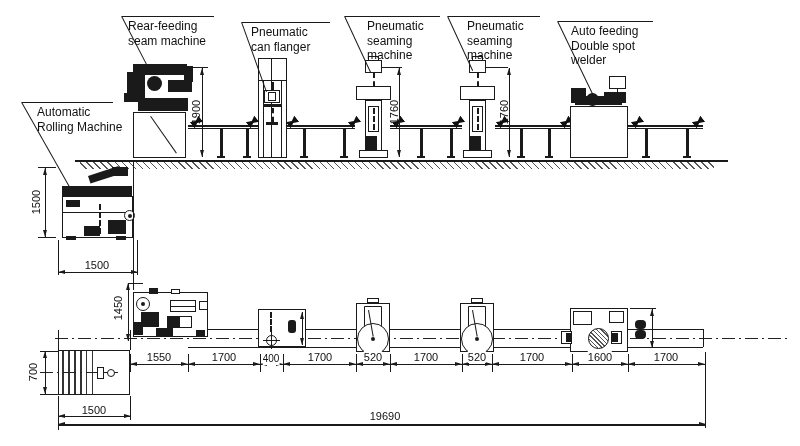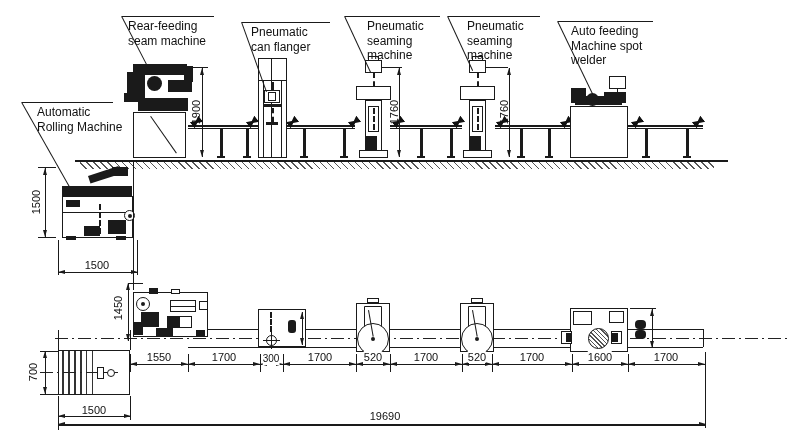--- a/index.html
+++ b/index.html
@@ -344,21 +344,21 @@
         <div class="ar ar-r" style="left:485px;top:361.5px"></div>
       <div class="ar ar-l" style="left:492px;top:361.5px"></div>
         <div class="ar ar-r" style="left:565px;top:361.5px"></div>
       <div class="ar ar-l" style="left:572px;top:361.5px"></div>
         <div class="ar ar-r" style="left:621px;top:361.5px"></div>
       <div class="ar ar-l" style="left:628px;top:361.5px"></div>
         <div class="ar ar-r" style="left:698px;top:361.5px"></div>
 
       <div class="dimtext" style="left:159px;top:351px;transform:translateX(-50%)">1550</div>
       <div class="dimtext" style="left:224px;top:351px;transform:translateX(-50%)">1700</div>
-      <div class="dimtext" style="left:271px;top:353px;transform:translateX(-50%);font-size:10px">300</div>
+      <div class="dimtext" style="left:271px;top:353px;transform:translateX(-50%);font-size:10px">400</div>
       <div class="dimtext" style="left:320px;top:351px;transform:translateX(-50%)">1700</div>
       <div class="dimtext" style="left:373px;top:351px;transform:translateX(-50%)">520</div>
       <div class="dimtext" style="left:426px;top:351px;transform:translateX(-50%)">1700</div>
       <div class="dimtext" style="left:477px;top:351px;transform:translateX(-50%)">520</div>
       <div class="dimtext" style="left:532px;top:351px;transform:translateX(-50%)">1700</div>
       <div class="dimtext" style="left:600px;top:351px;transform:translateX(-50%)">1600</div>
       <div class="dimtext" style="left:666px;top:351px;transform:translateX(-50%)">1700</div>
     </div>
 
     <div>
@@ -390,21 +390,21 @@
 
     <div class="ln" style="left:448px;top:16px;width:92px;height:1.2px"></div>
     <div class="diag" style="left:448px;top:16px;width:60px;transform:rotate(65.2deg)"></div>
     <div class="label" style="left:467px;top:19px">Pneumatic
 seaming
 machine</div>
 
     <div class="ln" style="left:558px;top:21px;width:95px;height:1.2px"></div>
     <div class="diag" style="left:558px;top:21px;width:88px;transform:rotate(64.3deg)"></div>
     <div class="label" style="left:571px;top:24px">Auto feeding
-Machine spot
+Double spot
 welder</div>
 
     <div class="ln" style="left:22px;top:102px;width:91px;height:1.2px"></div>
     <div class="diag" style="left:22px;top:102px;width:98px;transform:rotate(60.5deg)"></div>
     <div class="label" style="left:37px;top:105px">Automatic
 Rolling Machine</div>
   </div>
 
 </div>
 

